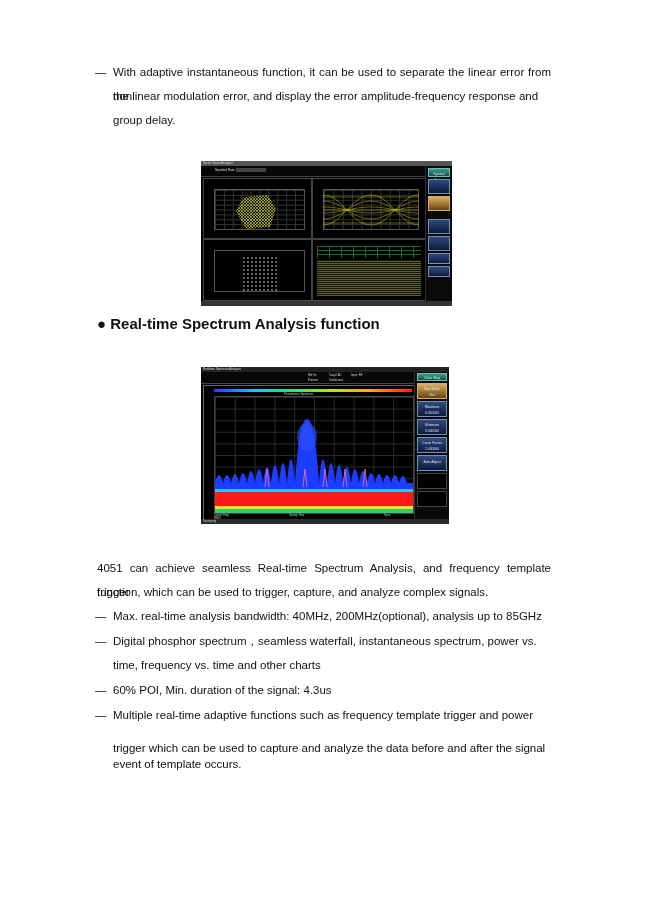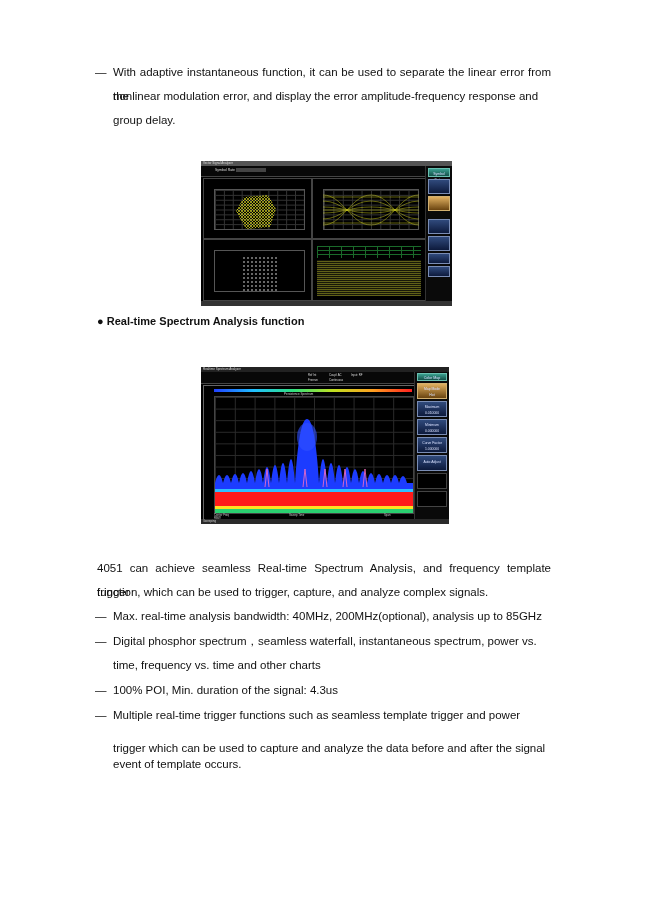--- a/index.html
+++ b/index.html
@@ -1,21 +1,21 @@
 <!DOCTYPE html>
 <html><head>
 <meta charset="utf-8">
 <style>
   html,body{margin:0;padding:0;background:#fff;}
   body{width:650px;height:920px;position:relative;overflow:hidden;font-family:"Liberation Sans",sans-serif;color:#111;}
   .p{position:absolute;font-size:11.5px;line-height:24px;margin:0;}
   .dash{position:absolute;left:95px;}
   .ind{left:113px;}
   .just{text-align:justify;text-align-last:left;}
-  .heading{position:absolute;left:97px;top:315px;font-size:11px;font-weight:bold;}
+  .heading{position:absolute;left:97px;top:315px;font-size:15px;font-weight:bold;}
   
   .shot{position:absolute;background:#000;overflow:hidden;font-family:"Liberation Sans",sans-serif;}
   .title-bar{position:absolute;left:0;top:0;right:0;height:5px;background:#555;color:#ddd;font-size:3px;line-height:5px;padding-left:2px;}
   .hdr{position:absolute;left:0;top:5px;right:0;height:10px;background:#080808;border-bottom:1px solid #444;}
   .side{position:absolute;top:5px;right:0;bottom:5px;background:#0a0a0a;border-left:1px solid #333;}
   .sbtn{position:absolute;left:2px;right:2px;height:15px;border:1px solid #7a8db5;background:linear-gradient(#304a7c,#0d1a3c);color:#d8e0ff;font-size:3.4px;text-align:center;line-height:6px;padding-top:2px;box-sizing:border-box;}
   .sbtn.gold{background:linear-gradient(#e0b060,#6a4410);border-color:#d2b070;}
   .sbtn.teal{background:linear-gradient(#3aa090,#145048);border-color:#6ac0b0;height:9px;}
   .sbtn.empty{background:#000;border-color:#444;}
   .status{position:absolute;left:0;right:0;bottom:0;height:5px;background:#333;color:#ccc;font-size:3px;line-height:5px;padding-left:2px;}
@@ -154,18 +154,18 @@
 <p class="p" style="left:97px;top:580px;">function, which can be used to trigger, capture, and analyze complex signals.</p>
 
 <span class="p dash" style="top:604px;">—</span>
 <p class="p ind just" style="top:604px;width:438px;">Max. real-time analysis bandwidth: 40MHz, 200MHz(optional), analysis up to 85GHz</p>
 
 <span class="p dash" style="top:629px;">—</span>
 <p class="p ind just" style="top:629px;width:438px;">Digital phosphor spectrum，seamless waterfall, instantaneous spectrum, power vs.</p>
 <p class="p ind" style="top:653px;">time, frequency vs. time and other charts</p>
 
 <span class="p dash" style="top:678px;">—</span>
-<p class="p ind" style="top:678px;">100% POI, Min. duration of the signal: 4.3us</p>
+<p class="p ind" style="top:678px;">60% POI, Min. duration of the signal: 4.3us</p>
 
 <span class="p dash" style="top:703px;">—</span>
-<p class="p ind just" style="top:703px;width:438px;">Multiple real-time trigger functions such as seamless template trigger and power</p>
+<p class="p ind just" style="top:703px;width:438px;">Multiple real-time adaptive functions such as frequency template trigger and power</p>
 <p class="p ind just" style="top:736px;width:438px;">trigger which can be used to capture and analyze the data before and after the signal</p>
 <p class="p ind" style="top:752px;">event of template occurs.</p>
 
 </body></html>

